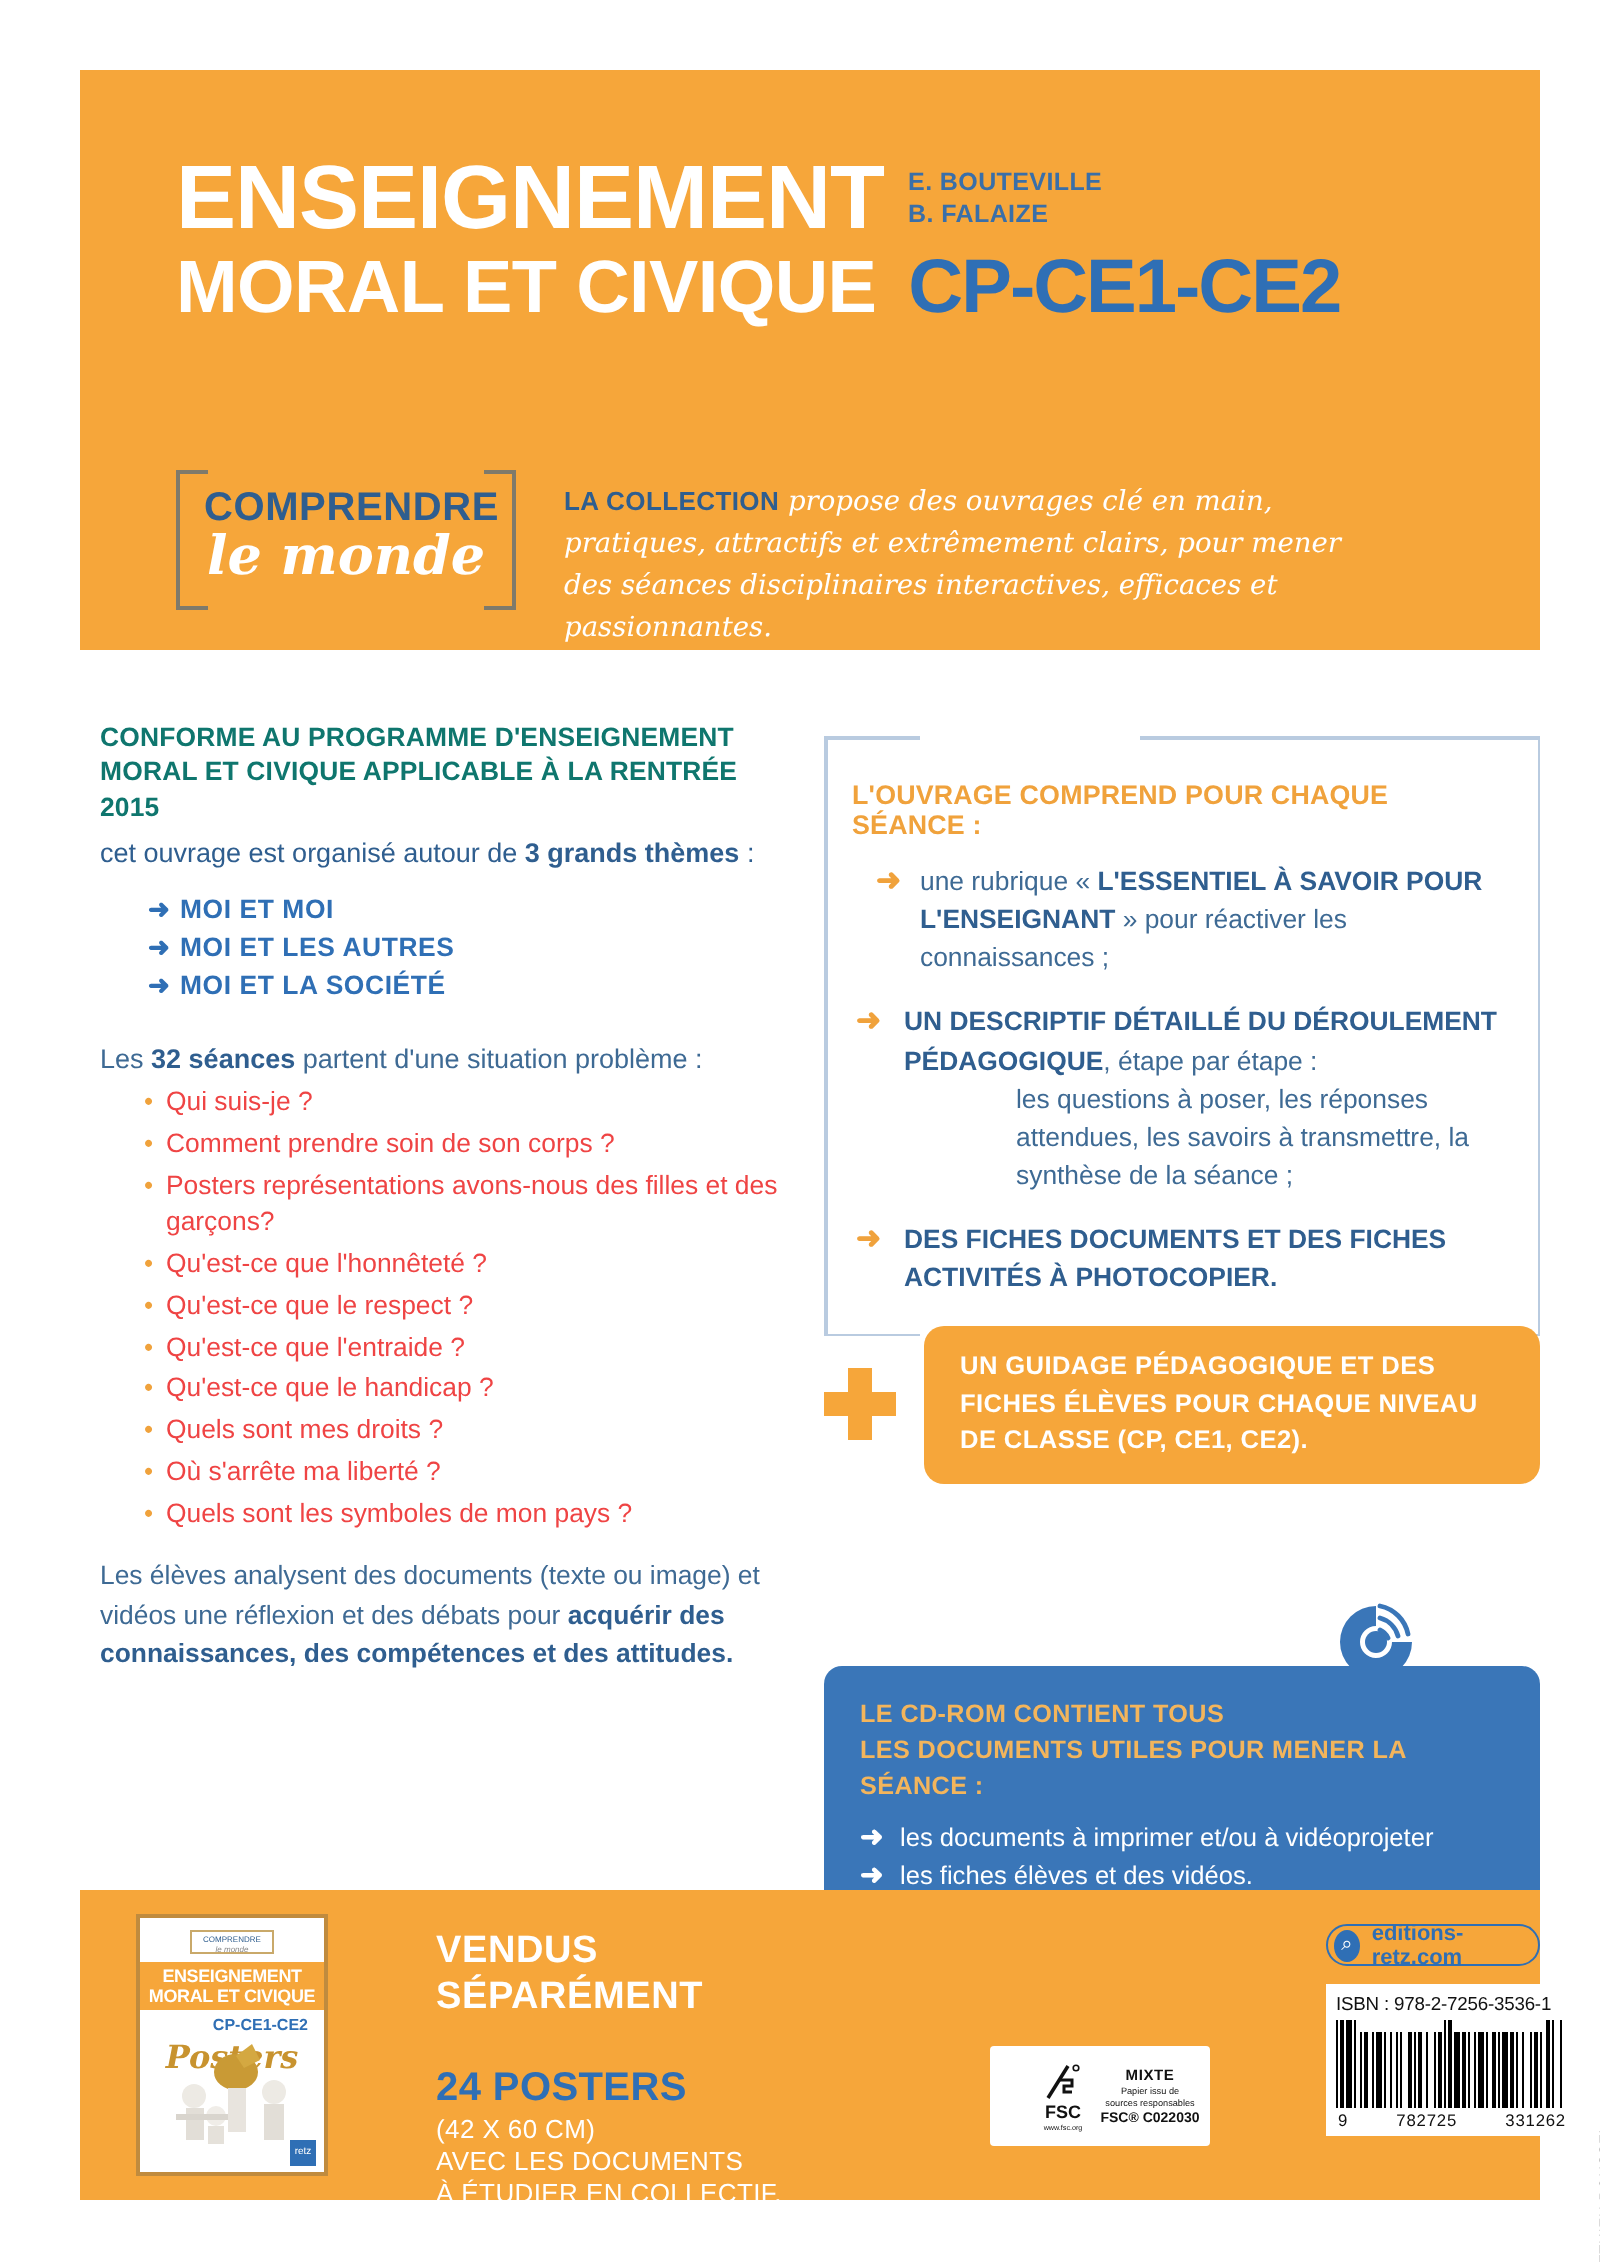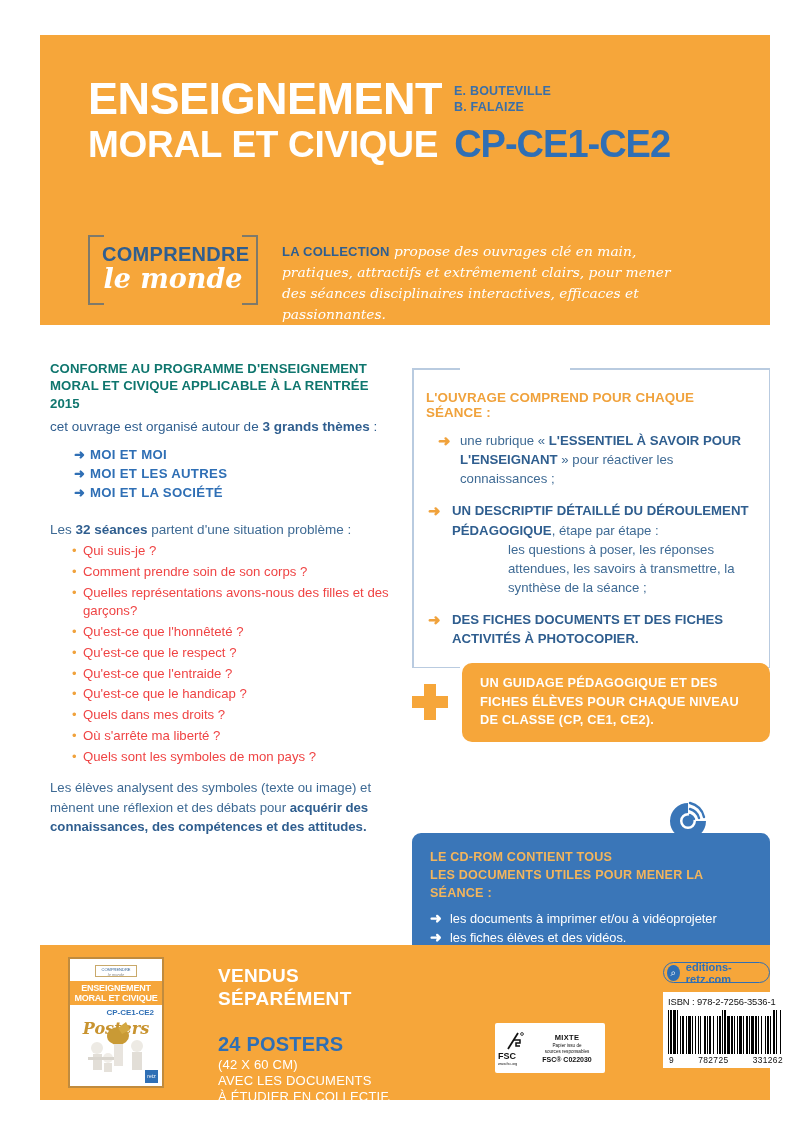--- a/index.html
+++ b/index.html
@@ -466,22 +466,23 @@
     top: 78px;
     width: 110px;
     height: 50px;
     background: #ffffff;
     border-radius: 2px;
     display: flex;
     align-items: center;
   }
   .fsc-left {
     width: 38px;
-    text-align: left;
+    text-align: center;
     padding-left: 3px;
+    margin-left: 16px;
   }
   .fsc-mark { font-size: 9px; font-weight: bold; color: #111; line-height: 1; }
   .fsc-url  { font-size: 3.6px; color: #111; margin-top: 1px; }
   .fsc-right {
     flex: 1;
     text-align: center;
     color: #111;
     padding-right: 4px;
   }
   .fsc-t1 { font-size: 7.5px; font-weight: bold; letter-spacing: 0.3px; }
@@ -600,32 +601,32 @@
     <div class="theme-item"><span class="arrow">➜</span><span>MOI ET MOI</span></div>
     <div class="theme-item"><span class="arrow">➜</span><span>MOI ET LES AUTRES</span></div>
     <div class="theme-item"><span class="arrow">➜</span><span>MOI ET LA SOCIÉTÉ</span></div>
   </div>
 
   <div class="seances-intro"><span>Les </span><b>32 séances</b><span> partent d'une situation problème :</span></div>
 
   <div class="seances-list">
     <div class="seance-li">Qui suis-je ?</div>
     <div class="seance-li">Comment prendre soin de son corps ?</div>
-    <div class="seance-li">Quelles représentations avons-nous des filles et des garçons?</div>
+    <div class="seance-li">Posters représentations avons-nous des filles et des garçons?</div>
     <div class="seance-li">Qu'est-ce que l'honnêteté ?</div>
     <div class="seance-li">Qu'est-ce que le respect ?</div>
     <div class="seance-li">Qu'est-ce que l'entraide ?</div>
     <div class="seance-li">Qu'est-ce que le handicap ?</div>
-    <div class="seance-li">Quels dans mes droits ?</div>
+    <div class="seance-li">Quels sont mes droits ?</div>
     <div class="seance-li">Où s'arrête ma liberté ?</div>
     <div class="seance-li">Quels sont les symboles de mon pays ?</div>
   </div>
 </div>
 
-<div class="eleves-text"><span>Les élèves analysent des symboles (texte ou image) et mènent une réflexion et des débats pour </span><b>acquérir des connaissances, des compétences et des attitudes.</b></div>
+<div class="eleves-text"><span>Les élèves analysent des documents (texte ou image) et vidéos une réflexion et des débats pour </span><b>acquérir des connaissances, des compétences et des attitudes.</b></div>
 
 <div class="col-right">
   <div class="framed-box">
     <div class="fb-line fb-top-l"></div>
     <div class="fb-line fb-top-r"></div>
     <div class="fb-line fb-bot-l"></div>
     <div class="fb-line fb-bot-r"></div>
     <div class="fb-line fb-left"></div>
     <div class="fb-line fb-right"></div>
 

